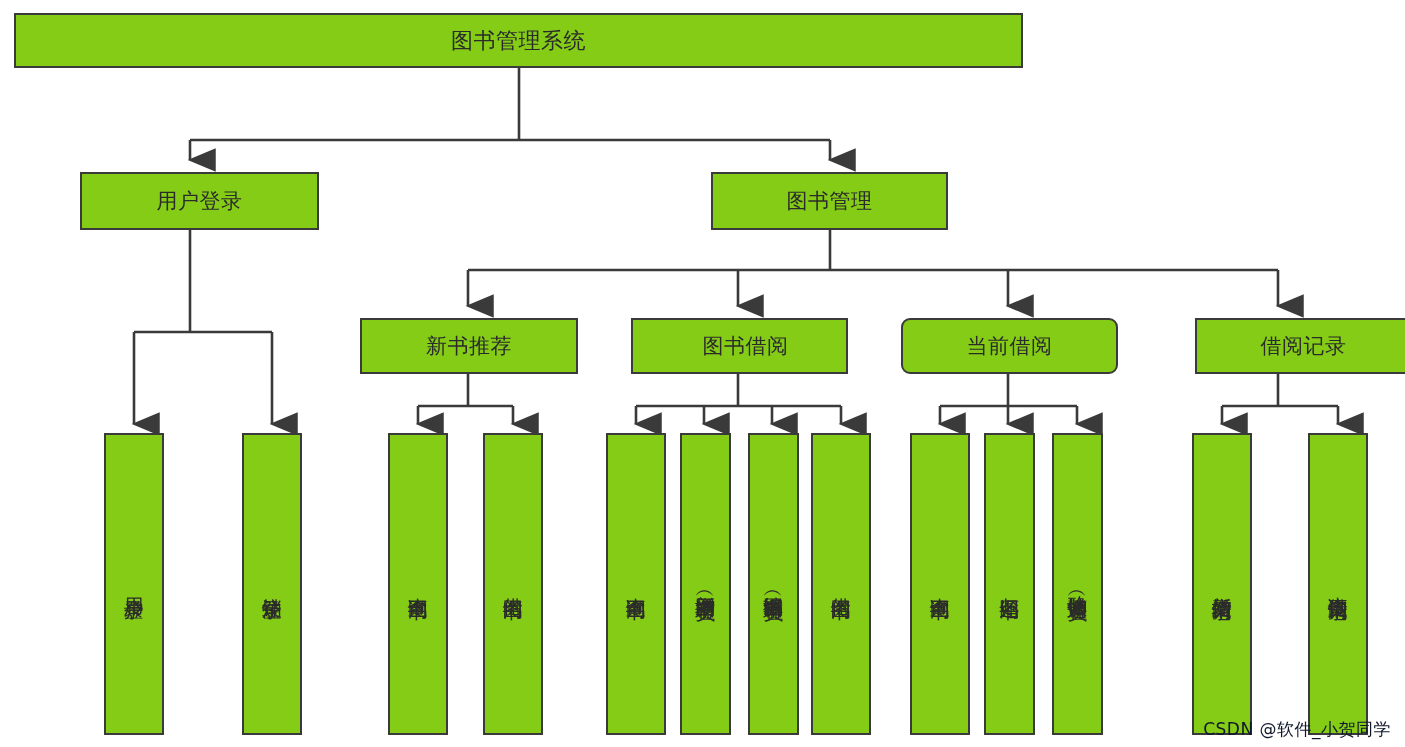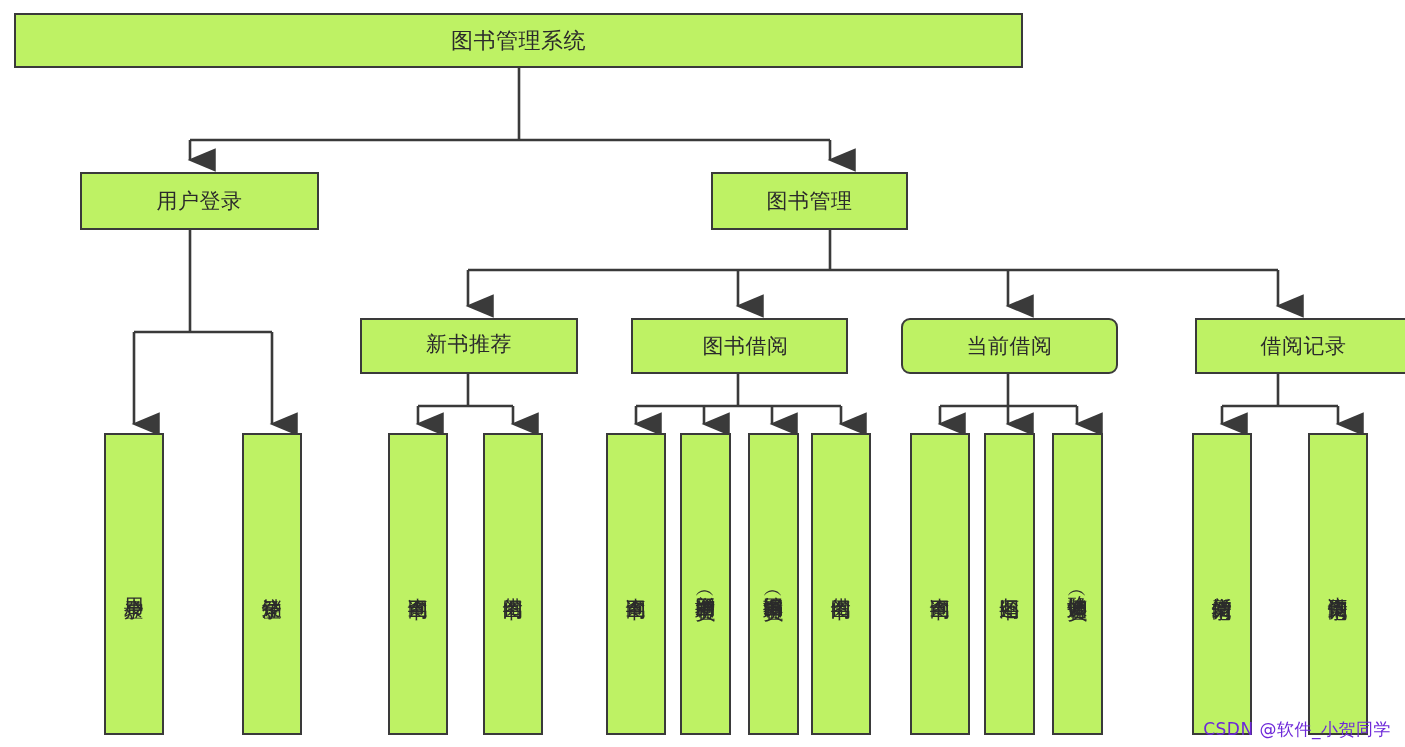--- a/index.html
+++ b/index.html
@@ -17,21 +17,21 @@
   svg.wires{
     position:absolute;
     left:0;top:0;
     width:1405px;height:747px;
     pointer-events:none;
   }
   .node{
     position:absolute;
     box-sizing:border-box;
     border:2px solid #3a3a3a;
-    background:#bef264;
+    background:#84cc16;
     display:flex;
     align-items:center;
     justify-content:center;
     color:#2b2b2b;
   }
   .node .lbl{
     display:block;
     line-height:1.18;
     letter-spacing:0.5px;
     white-space:nowrap;
@@ -53,21 +53,21 @@
     font-size:20px;
     line-height:1.12;
     letter-spacing:1px;
     max-height:100%;
   }
   #watermark{
     position:absolute;
     right:14px;
     bottom:6px;
     font-size:17px;
-    color:#6d28d9;
+    color:#0f172a;
     white-space:nowrap;
     letter-spacing:0.5px;
   }
 </style>
 </head>
 <body>
 
 <div id="canvas">
 
   <svg class="wires" viewBox="0 0 1405 747" xmlns="http://www.w3.org/2000/svg">
@@ -120,25 +120,25 @@
     </g>
   </svg>
 
   <div class="node h root" style="left:14px;top:13px;width:1009px;height:55px;">
     <span class="lbl">图书管理系统</span>
   </div>
 
   <div class="node h" style="left:80px;top:172px;width:239px;height:58px;">
     <span class="lbl">用户登录</span>
   </div>
-  <div class="node h" style="left:711px;top:172px;width:197px;height:58px;">
+  <div class="node h" style="left:711px;top:172px;width:237px;height:58px;">
     <span class="lbl">图书管理</span>
   </div>
 
-  <div class="node h" style="left:360px;top:318px;width:218px;height:56px;font-family:Liberation Mono, monospace;">
+  <div class="node h" style="left:360px;top:318px;width:218px;height:56px;">
     <span class="lbl">新书推荐</span>
   </div>
   <div class="node h" style="left:631px;top:318px;width:217px;height:56px;padding-left:12px;">
     <span class="lbl">图书借阅</span>
   </div>
   <div class="node h" style="left:901px;top:318px;width:217px;height:56px;border-radius:9px;">
     <span class="lbl">当前借阅</span>
   </div>
   <div class="node h" style="left:1171px;top:318px;width:217px;height:56px;margin-left:24px;">
     <span class="lbl">借阅记录</span>

